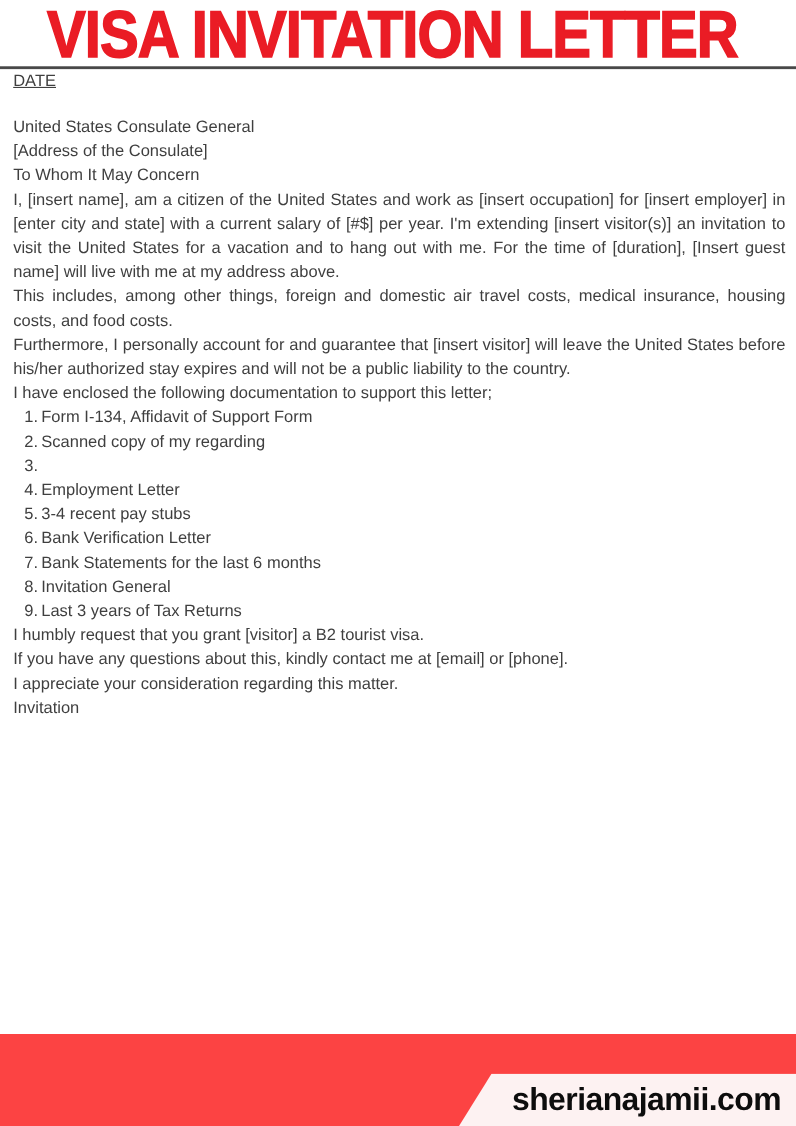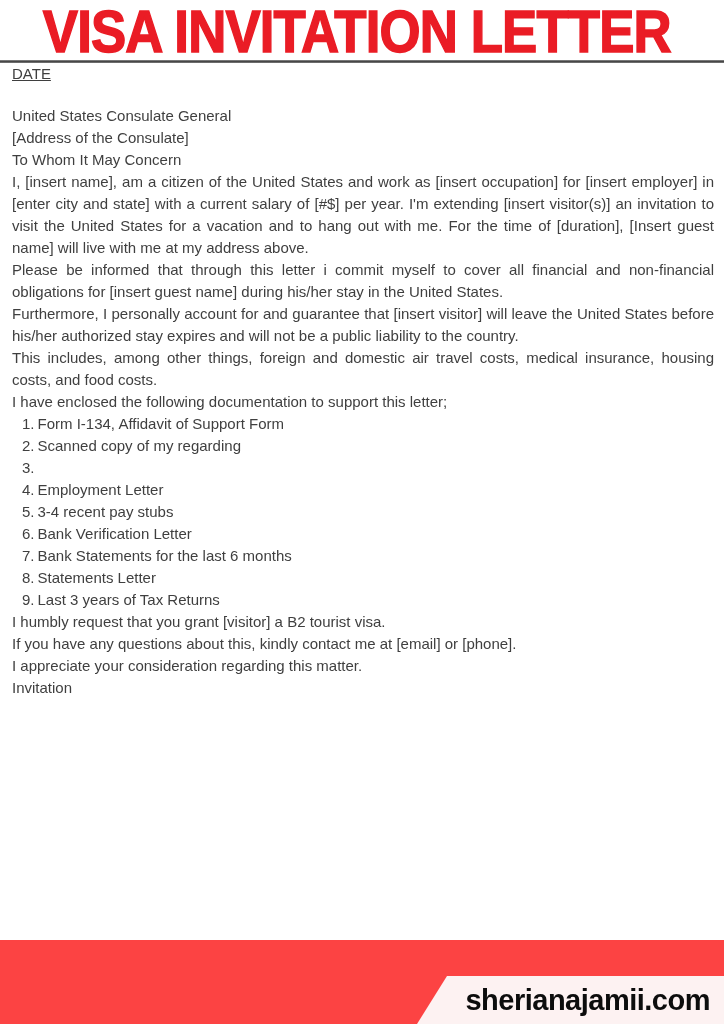--- a/index.html
+++ b/index.html
@@ -100,25 +100,24 @@
 
   <div class="recipient">
     <p>United States Consulate General</p>
     <p>[Address of the Consulate]</p>
   </div>
 
   <p class="salutation">To Whom It May Concern</p>
 
   <p class="para j">I, [insert name], am a citizen of the United States and work as [insert occupation] for [insert employer] in [enter city and state] with a current salary of [#$] per year. I'm extending [insert visitor(s)] an invitation to visit the United States for a vacation and to hang out with me. For the time of [duration], [Insert guest name] will live with me at my address above.</p>
 
-  <p class="para j">Please be informed that through this letter i commit myself to cover all financial and non-financial obligations for [insert guest name] during his/her stay in the United States.</p>
+
+  <p class="para j">This includes, among other things, foreign and domestic air travel costs, medical insurance, housing costs, and food costs.</p>
 
   <p class="para j">Furthermore, I personally account for and guarantee that [insert visitor] will leave the United States before his/her authorized stay expires and will not be a public liability to the country.</p>
-
-  <p class="para j">This includes, among other things, foreign and domestic air travel costs, medical insurance, housing costs, and food costs.</p>
 
   <p>I have enclosed the following documentation to support this letter;</p>
 
   <ol class="enclosures">
     <li>
         <span class="num">1.</span>
         <span>Form I-134, Affidavit of Support Form</span>
       </li>
     <li>
         <span class="num">2.</span>
@@ -138,21 +137,21 @@
     <li>
         <span class="num">6.</span>
         <span>Bank Verification Letter</span>
       </li>
     <li>
         <span class="num">7.</span>
         <span>Bank Statements for the last 6 months</span>
       </li>
     <li>
         <span class="num">8.</span>
-        <span>Statements Letter</span>
+        <span>Invitation General</span>
       </li>
     <li>
         <span class="num">9.</span>
         <span>Last 3 years of Tax Returns</span>
       </li>
   </ol>
 
   <p class="para">I humbly request that you grant [visitor] a B2 tourist visa.</p>
 
   <p class="para">If you have any questions about this, kindly contact me at [email] or [phone].</p>

